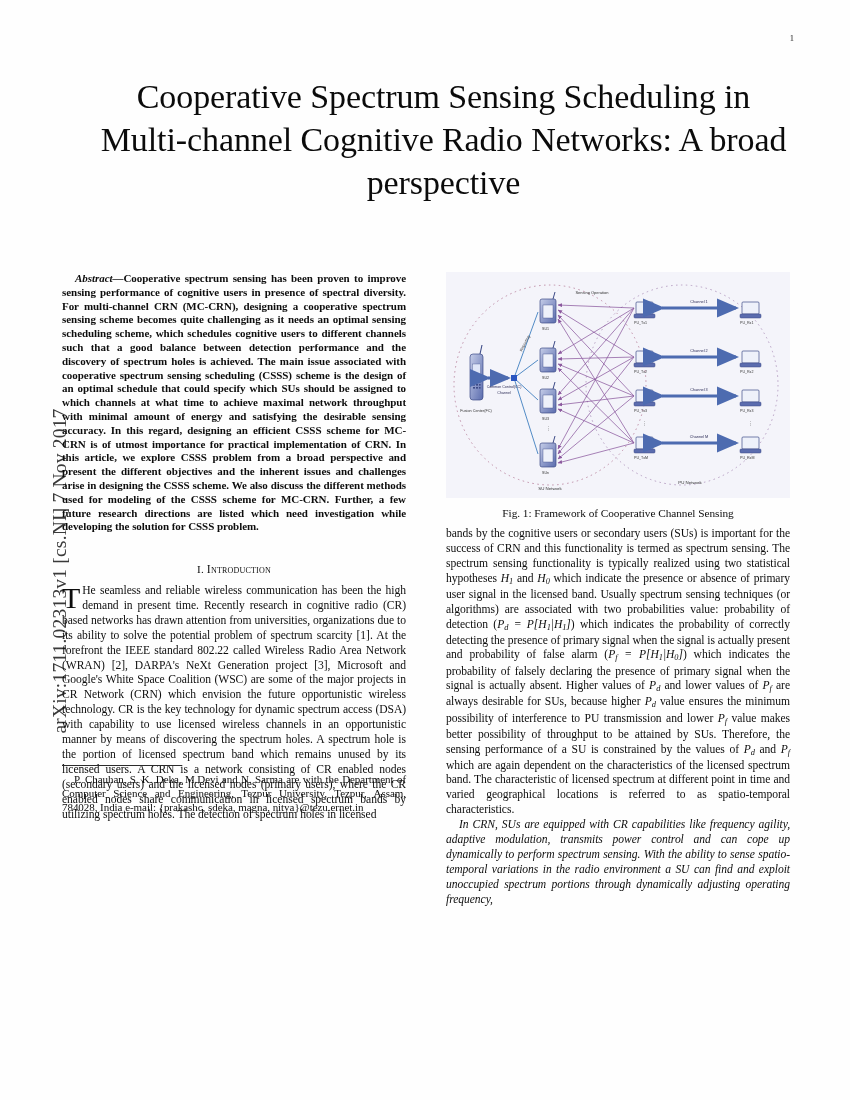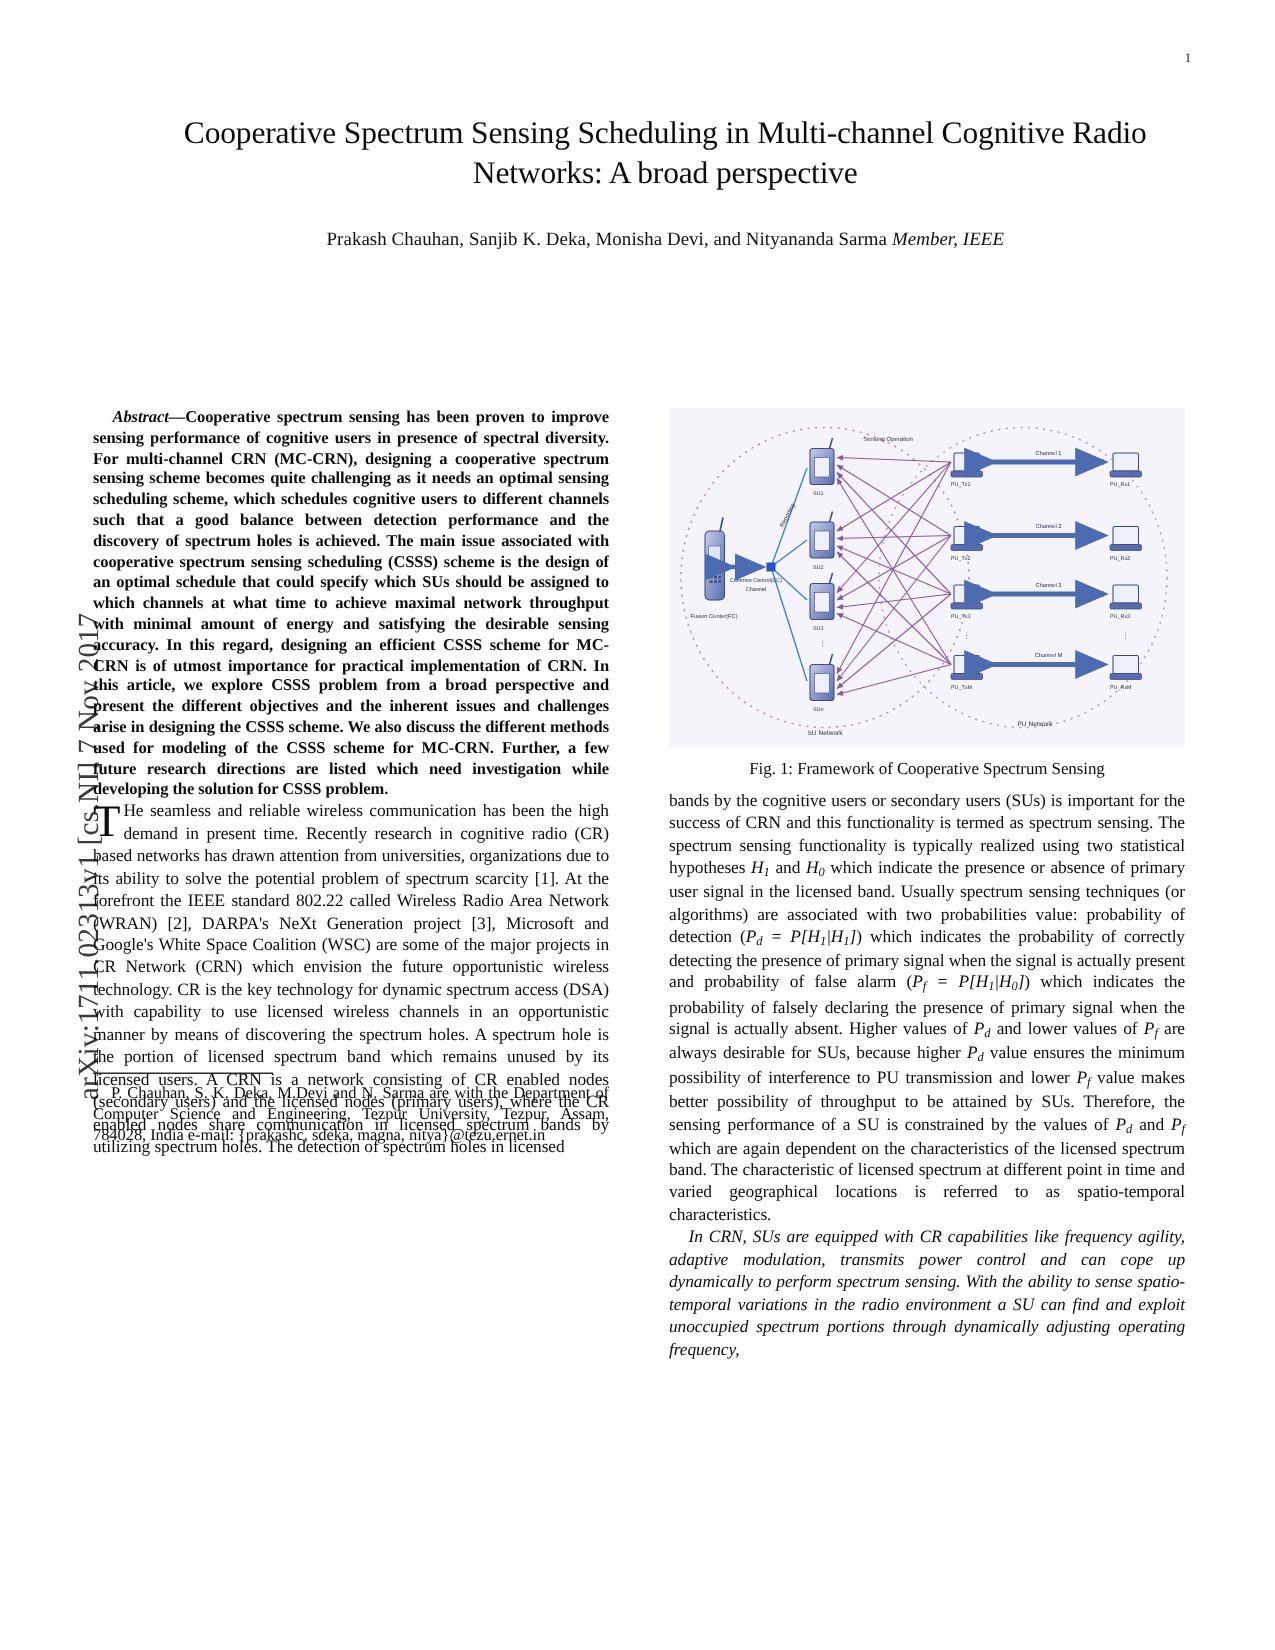--- a/index.html
+++ b/index.html
@@ -49,21 +49,21 @@
 
   
   .title-block {
     position: absolute;
     left: 92px;
     right: 55px;
     top: 75px;
     text-align: center;
   }
   .paper-title {
-    font-size: 21px;
+    font-size: 34px;
     line-height: 1.27;
     font-weight: normal;
     margin: 0;
     letter-spacing: -0.1px;
     color: #0b0b0b;
   }
   .author-line {
     margin-top: 24px;
     font-size: 12.6px;
     color: #101010;
@@ -205,32 +205,33 @@
 <body>
 
 <div class="page">
 
   <div class="arxiv-stamp">arXiv:1711.02313v1  [cs.NI]  7 Nov 2017</div>
 
   <div class="page-number">1</div>
 
   <div class="title-block">
     <h1 class="paper-title">Cooperative Spectrum Sensing Scheduling in Multi-channel Cognitive Radio Networks: A broad perspective</h1>
-    <div class="author-line">
-      <span>Prakash Chauhan, Sanjib K. Deka, Monisha Devi, and Nityananda Sarma</span><span>&nbsp;</span><span class="member">Member, IEEE</span>
-    </div>
   </div>
 
   <div class="columns">
 
     <div class="col col-left">
 
       <p class="abstract"><span class="lead">Abstract—</span><span>Cooperative spectrum sensing has been proven to improve sensing performance of cognitive users in presence of spectral diversity. For multi-channel CRN (MC-CRN), designing a cooperative spectrum sensing scheme becomes quite challenging as it needs an optimal sensing scheduling scheme, which schedules cognitive users to different channels such that a good balance between detection performance and the discovery of spectrum holes is achieved. The main issue associated with cooperative spectrum sensing scheduling (CSSS) scheme is the design of an optimal schedule that could specify which SUs should be assigned to which channels at what time to achieve maximal network throughput with minimal amount of energy and satisfying the desirable sensing accuracy. In this regard, designing an efficient CSSS scheme for MC-CRN is of utmost importance for practical implementation of CRN. In this article, we explore CSSS problem from a broad perspective and present the different objectives and the inherent issues and challenges arise in designing the CSSS scheme. We also discuss the different methods used for modeling of the CSSS scheme for MC-CRN. Further, a few future research directions are listed which need investigation while developing the solution for CSSS problem.</span></p>
 
 
+      <div class="section-head">
+        <span>I.</span>
+        <span class="sc">Introduction</span>
+      </div>
 
       <p class="body-text dropcap-para"><span class="dropcap">T</span><span>He seamless and reliable wireless communication has been the high demand in present time. Recently research in cognitive radio (CR) based networks has drawn attention from universities, organizations due to its ability to solve the potential problem of spectrum scarcity [1]. At the forefront the IEEE standard 802.22 called Wireless Radio Area Network (WRAN) [2], DARPA's NeXt Generation project [3], Microsoft and Google's White Space Coalition (WSC) are some of the major projects in CR Network (CRN) which envision the future opportunistic wireless technology. CR is the key technology for dynamic spectrum access (DSA) with capability to use licensed wireless channels in an opportunistic manner by means of discovering the spectrum holes. A spectrum hole is the portion of licensed spectrum band which remains unused by its licensed users. A CRN is a network consisting of CR enabled nodes (secondary users) and the licensed nodes (primary users), where the CR enabled nodes share communication in licensed spectrum bands by utilizing spectrum holes. The detection of spectrum holes in licensed</span></p>
 
       <div class="footnote-rule"></div>
       <p class="footnote">P. Chauhan, S. K. Deka, M.Devi and N. Sarma are with the Department of Computer Science and Engineering, Tezpur University, Tezpur, Assam, 784028, India e-mail: {prakashc, sdeka, magna, nitya}@tezu.ernet.in</p>
     </div>
 
     <div class="col col-right">
 
       <div class="figure-wrap">
@@ -399,21 +400,21 @@
             <g stroke="#4d6bb0" stroke-width="3">
               <line x1="42" y1="106" x2="62" y2="106" marker-end="url(#ah)" marker-start="url(#ah)"></line>
             </g>
             <text x="58" y="116" font-family="Liberation Sans, sans-serif" font-size="3.6" fill="#2a2a55" text-anchor="middle">Common Control(CC)</text>
             <text x="58" y="122" font-family="Liberation Sans, sans-serif" font-size="3.6" fill="#2a2a55" text-anchor="middle">Channel</text>
 
             <text x="104" y="218" font-family="Liberation Sans, sans-serif" font-size="4.4" fill="#333" text-anchor="middle">SU Network</text>
             <text x="244" y="212" font-family="Liberation Sans, sans-serif" font-size="4.4" fill="#333" text-anchor="middle">PU Network</text>
           </svg>
         </div>
-        <div class="figure-caption">Fig. 1: Framework of Cooperative Spectrum Sensing</div>
+        <div class="figure-caption">Fig. 1: Framework of Cooperative Channel Sensing</div>
       </div>
 
       <p class="body-text"><span>bands by the cognitive users or secondary users (SUs) is important for the success of CRN and this functionality is termed as spectrum sensing. The spectrum sensing functionality is typically realized using two statistical hypotheses </span><span class="math-i">H<span class="sub">1</span></span><span> and </span><span class="math-i">H<span class="sub">0</span></span><span> which indicate the presence or absence of primary user signal in the licensed band. Usually spectrum sensing techniques (or algorithms) are associated with two probabilities value: probability of detection (</span><span class="math-i">P<span class="sub">d</span> = P[H<span class="sub">1</span>|H<span class="sub">1</span>]</span><span>) which indicates the probability of correctly detecting the presence of primary signal when the signal is actually present and probability of false alarm (</span><span class="math-i">P<span class="sub">f</span> = P[H<span class="sub">1</span>|H<span class="sub">0</span>]</span><span>) which indicates the probability of falsely declaring the presence of primary signal when the signal is actually absent. Higher values of </span><span class="math-i">P<span class="sub">d</span></span><span> and lower values of </span><span class="math-i">P<span class="sub">f</span></span><span> are always desirable for SUs, because higher </span><span class="math-i">P<span class="sub">d</span></span><span> value ensures the minimum possibility of interference to PU transmission and lower </span><span class="math-i">P<span class="sub">f</span></span><span> value makes better possibility of throughput to be attained by SUs. Therefore, the sensing performance of a SU is constrained by the values of </span><span class="math-i">P<span class="sub">d</span></span><span> and </span><span class="math-i">P<span class="sub">f</span></span><span> which are again dependent on the characteristics of the licensed spectrum band. The characteristic of licensed spectrum at different point in time and varied geographical locations is referred to as spatio-temporal characteristics.</span></p>
 
       <p class="body-text">In CRN, SUs are equipped with CR capabilities like frequency agility, adaptive modulation, transmits power control and can cope up dynamically to perform spectrum sensing. With the ability to sense spatio-temporal variations in the radio environment a SU can find and exploit unoccupied spectrum portions through dynamically adjusting operating frequency,</p>
     </div>
   </div>
 </div>
 
 </body></html>

